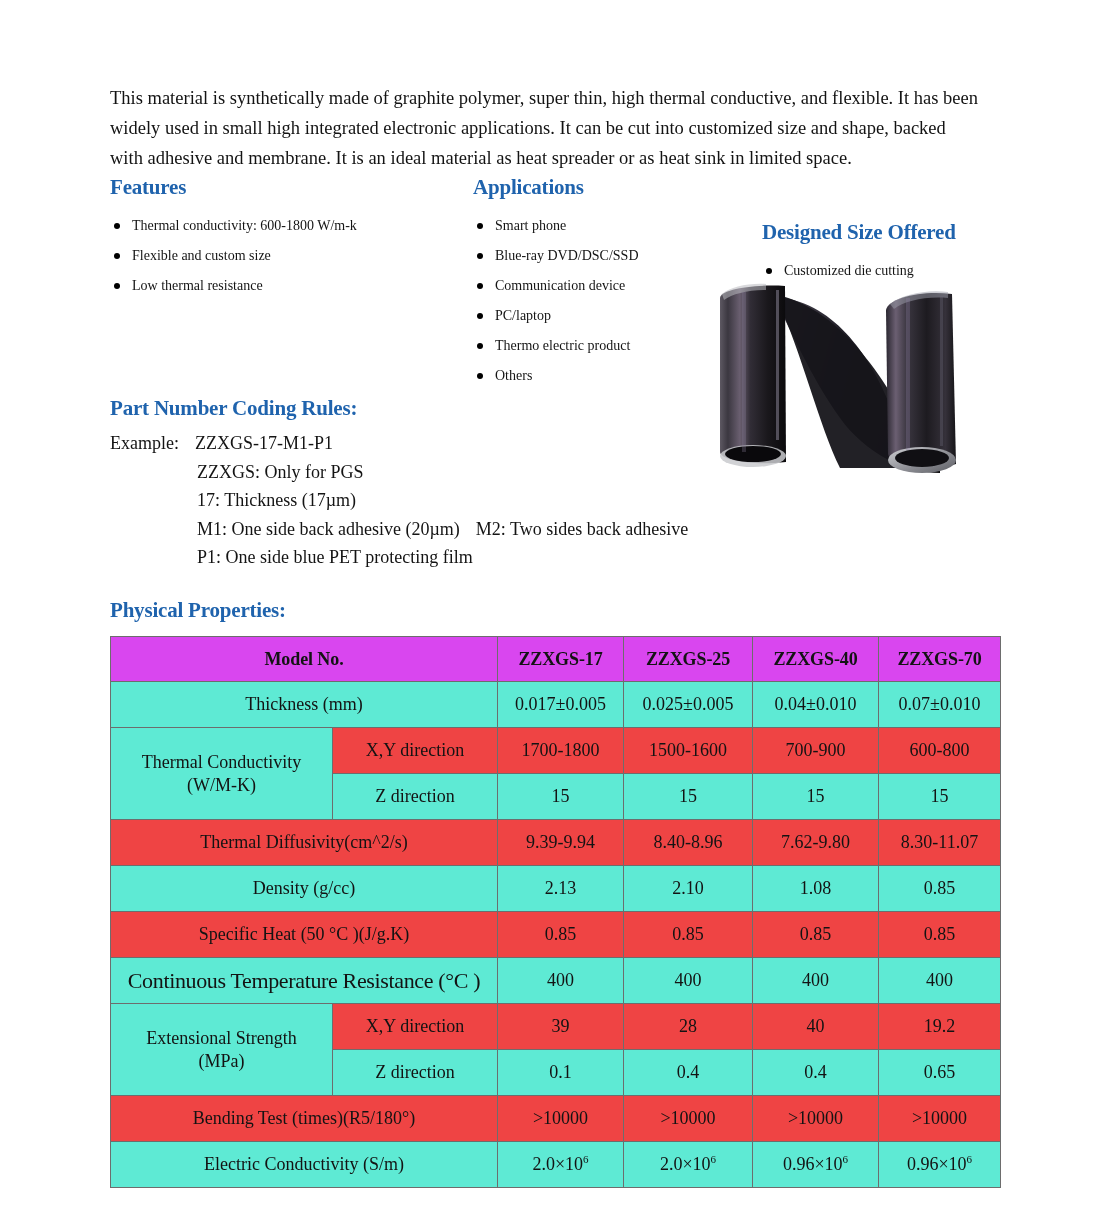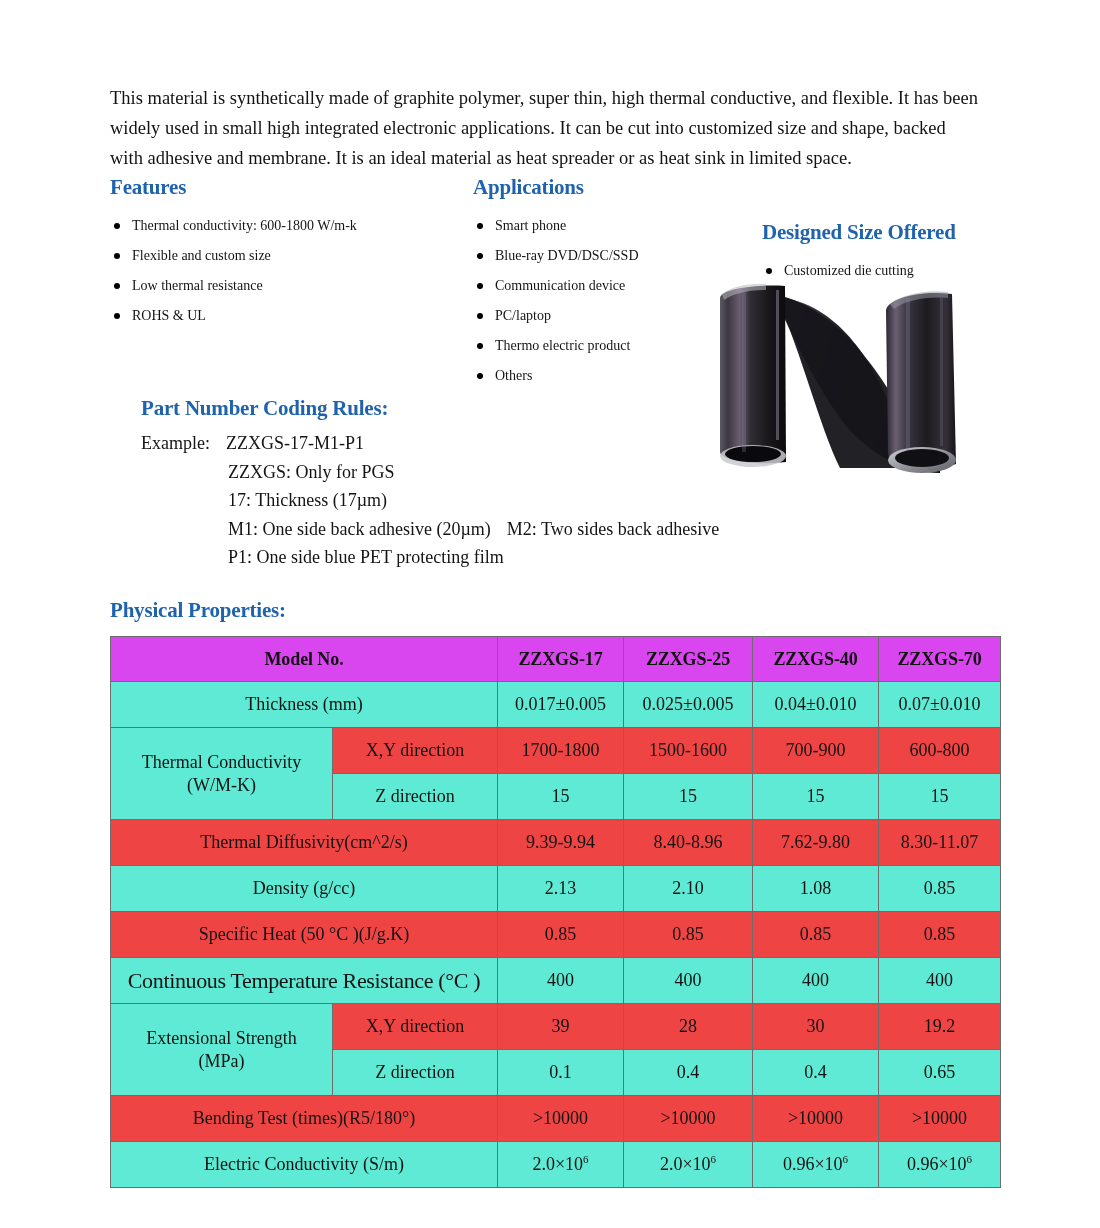--- a/index.html
+++ b/index.html
@@ -82,21 +82,20 @@
     width: 320px;
     height: 225px;
   }
 
   
   .coding-rules {
     position: absolute;
     left: 110px;
     top: 396px;
     width: 680px;
-    margin-left: 31px;
   }
   .coding-rules .blue-head { display:block; margin-bottom: 8px; }
   .cr-line {
     font-size: 18px;
     line-height: 28.5px;
     color: #141414;
     white-space: nowrap;
   }
   .cr-indent { display:inline-block; width: 87px; }
   .cr-gap { display:inline-block; width: 16px; }
@@ -148,21 +147,20 @@
 <div class="page">
 
   <p class="intro">This material is synthetically made of graphite polymer, super thin, high thermal conductive, and flexible. It has been widely used in small high integrated electronic applications. It can be cut into customized size and shape, backed with adhesive and membrane. It is an ideal material as heat spreader or as heat sink in limited space.</p>
 
   <div class="col-features">
     <div class="blue-head">Features</div>
     <ul class="bullets">
       <li><span class="bullet-dot"></span><span>Thermal conductivity: 600-1800 W/m-k</span></li>
       <li><span class="bullet-dot"></span><span>Flexible and custom size</span></li>
       <li><span class="bullet-dot"></span><span>Low thermal resistance</span></li>
-      <li><span class="bullet-dot"></span><span>ROHS &amp; UL</span></li>
     </ul>
   </div>
 
   <div class="col-apps">
     <div class="blue-head">Applications</div>
     <ul class="bullets">
       <li><span class="bullet-dot"></span><span>Smart phone</span></li>
       <li><span class="bullet-dot"></span><span>Blue-ray DVD/DSC/SSD</span></li>
       <li><span class="bullet-dot"></span><span>Communication device</span></li>
       <li><span class="bullet-dot"></span><span>PC/laptop</span></li>
@@ -336,21 +334,21 @@
       </tr>
 
       <tr>
         <td class="plain label-2row" rowspan="2">
           <span>Extensional Strength</span><br>
           <span>(MPa)</span>
         </td>
         <td class="shade sub-label">X,Y direction</td>
         <td class="shade">39</td>
         <td class="shade">28</td>
-        <td class="shade">30</td>
+        <td class="shade">40</td>
         <td class="shade">19.2</td>
       </tr>
 
       <tr>
         <td class="plain sub-label">Z direction</td>
         <td class="plain">0.1</td>
         <td class="plain">0.4</td>
         <td class="plain">0.4</td>
         <td class="plain">0.65</td>
       </tr>

